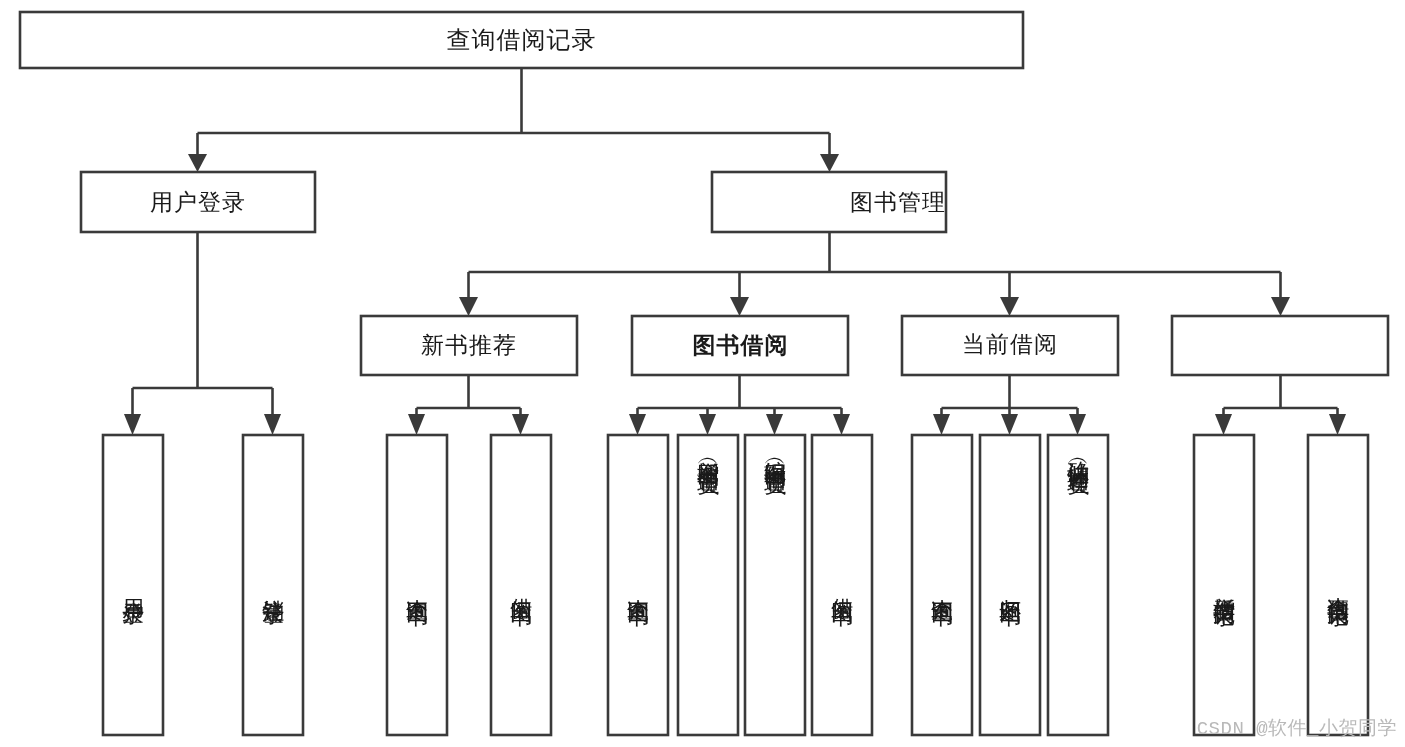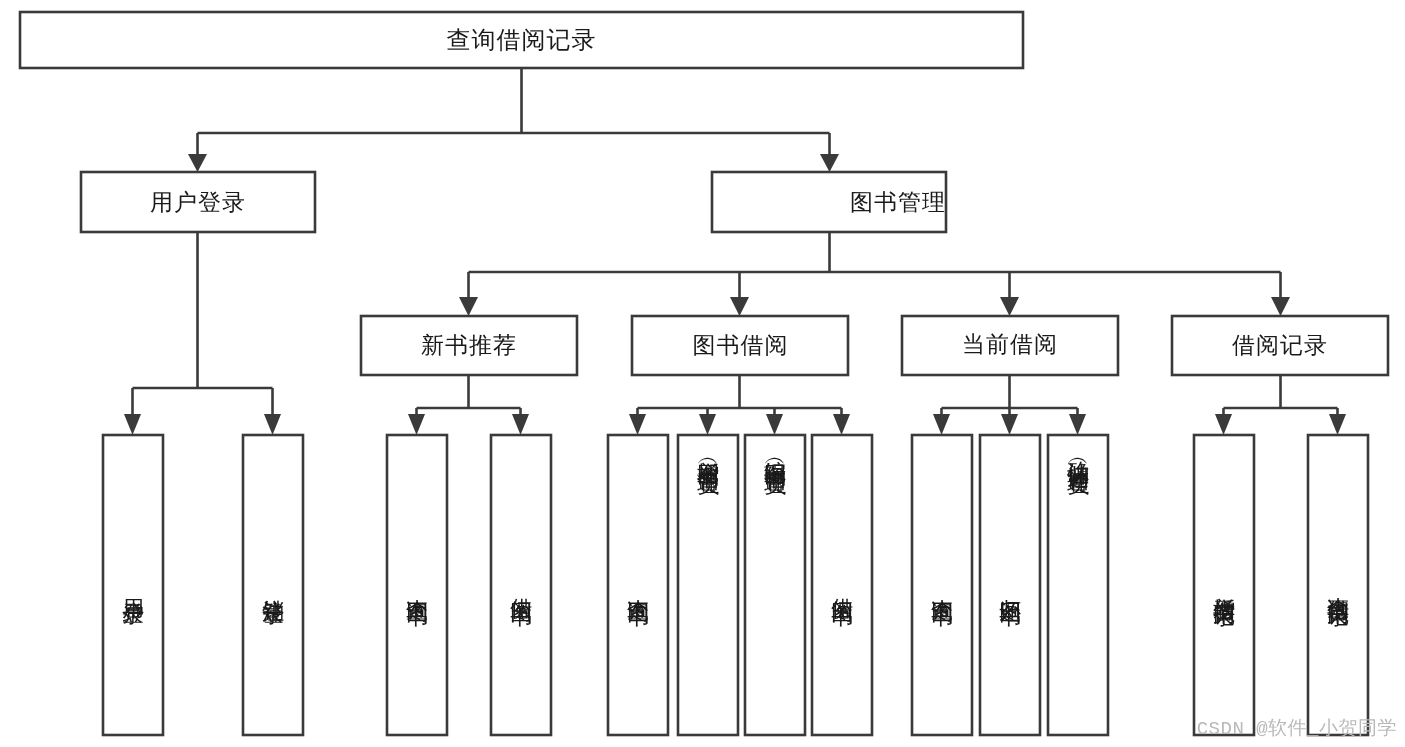--- a/index.html
+++ b/index.html
@@ -210,31 +210,28 @@
   </div>
 
   <div class="hlabel-wrap" style="left:712px; top:172px; width:234px; height:60px;justify-content:flex-end;">
     <span class="hlabel-text">图书管理</span>
   </div>
 
   <div class="hlabel-wrap" style="left:361px; top:316px; width:216px; height:59px;">
     <span class="hlabel-text">新书推荐</span>
   </div>
 
-  <div class="hlabel-wrap" style="left:632px; top:316px; width:217px; height:59px;">
+  <div class="hlabel-wrap" style="left:632px; top:316px; width:217px; height:59px;font-weight:bold;">
     <span class="hlabel-text">图书借阅</span>
   </div>
 
   <div class="hlabel-wrap" style="left:902px; top:316px; width:216px; height:56px;">
     <span class="hlabel-text">当前借阅</span>
   </div>
 
-  <div class="hlabel-wrap" style="left:1172px; top:316px; width:216px; height:59px;">
-    <span class="hlabel-text">借阅记录</span>
-  </div>
 
   <div class="vlabel-wrap" style="left:103px; top:435px; width:60px; height:300px;">
     <span class="vlabel-text">用户登录</span>
   </div>
   <div class="vlabel-wrap" style="left:243px; top:435px; width:60px; height:300px;">
     <span class="vlabel-text">注销登录</span>
   </div>
 
   <div class="vlabel-wrap" style="left:387px; top:435px; width:60px; height:300px;">
     <span class="vlabel-text">查询图书</span>

